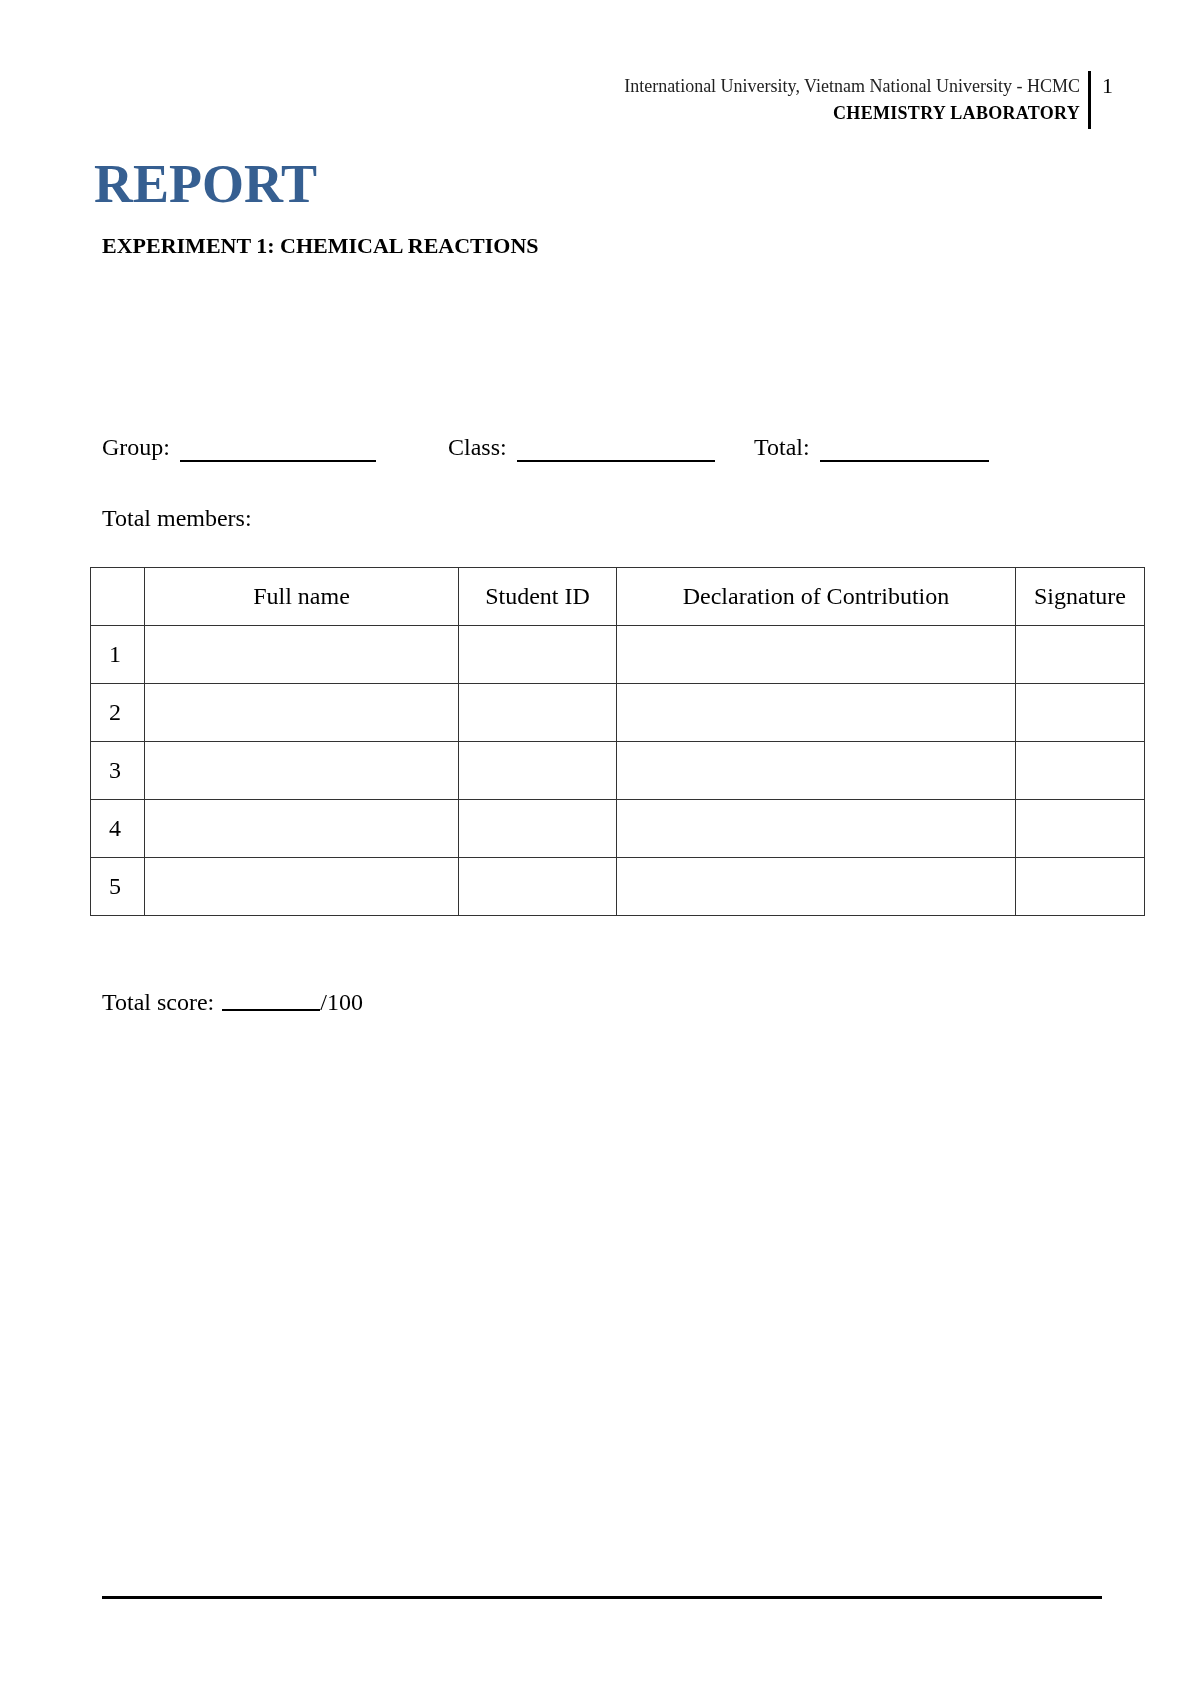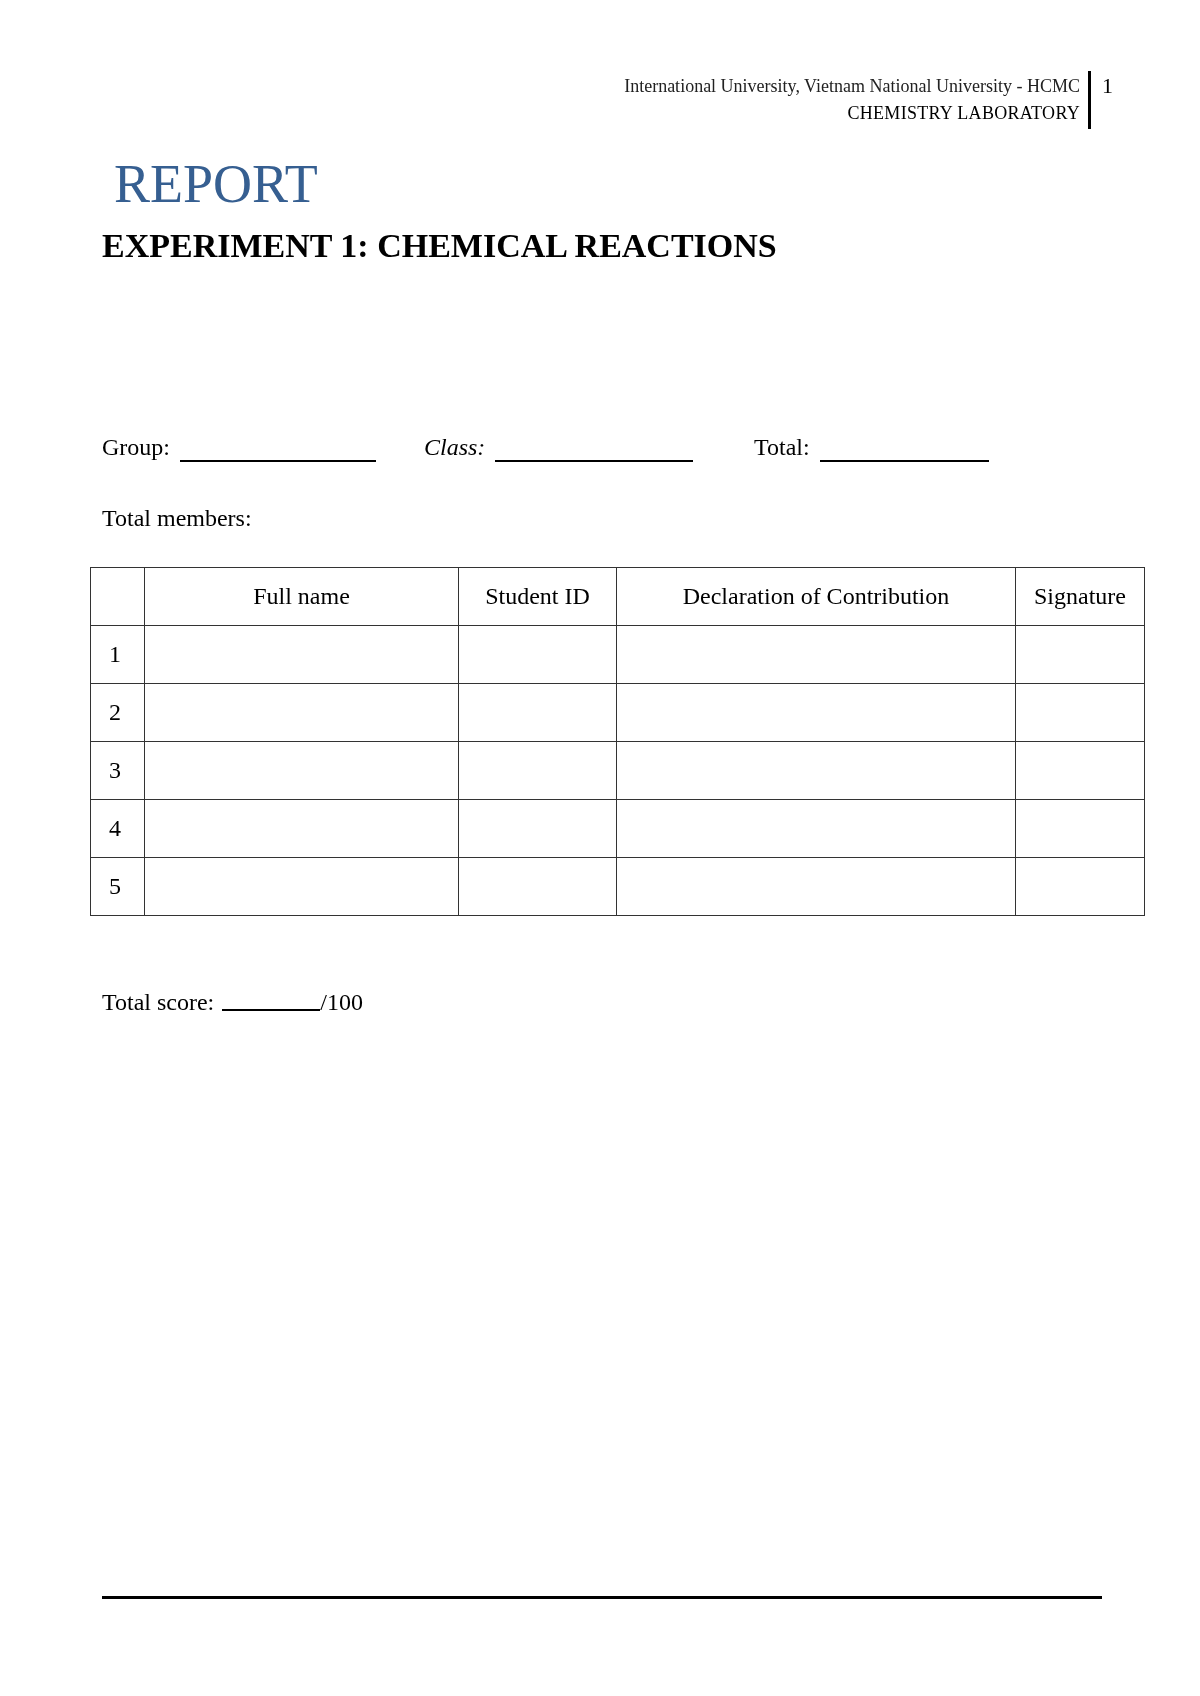--- a/index.html
+++ b/index.html
@@ -3,28 +3,28 @@
 <meta charset="utf-8">
 <style>
   html, body { margin: 0; padding: 0; background: #ffffff; }
   body { width: 1200px; height: 1696px; position: relative; overflow: hidden;
          font-family: "Liberation Serif", "DejaVu Serif", serif; color: #000; }
   .abs { position: absolute; }
 
   
   .hdr-text { right: 120px; text-align: right; font-size: 18px; line-height: 26px; }
   .hdr-line1 { top: 73px; width: 700px; color: #222; }
-  .hdr-line2 { top: 100px; width: 700px; font-weight: normal; letter-spacing: 0.3px; }
+  .hdr-line2 { top: 100px; width: 700px; font-weight: bold; letter-spacing: 0.3px; }
   .hdr-bar { left: 1088px; top: 71px; width: 3px; height: 58px; background: #000; }
   .hdr-page { left: 1102px; top: 73px; font-size: 22px; line-height: 26px; }
 
   
-  .report-title { left: 114px; top: 152px; font-size: 54px; line-height: 64px;
-                  font-weight: normal; color: #365f91; }
-  .exp-title { left: 102px; top: 226px; font-size: 34px; line-height: 40px; font-weight: bold; }
+  .report-title { left: 94px; top: 152px; font-size: 54px; line-height: 64px;
+                  font-weight: bold; color: #365f91; }
+  .exp-title { left: 102px; top: 226px; font-size: 22px; line-height: 40px; font-weight: bold; }
 
   
   .field { top: 432px; font-size: 24px; line-height: 30px; display: flex; align-items: flex-end; }
   .field .blank { display: inline-block; border-bottom: 2px solid #000; height: 22px; margin-left: 10px; }
   .members-label { left: 102px; top: 503px; font-size: 24px; line-height: 30px; }
 
   
   table.members { position: absolute; left: 90px; top: 567px; border-collapse: collapse;
                   font-size: 24px; }
   table.members td, table.members th { border: 1.5px solid #333; padding: 0; }
@@ -47,21 +47,21 @@
 <div class="abs hdr-bar"></div>
 <div class="abs hdr-page">1</div>
 
 <div class="abs report-title">REPORT</div>
 <div class="abs exp-title">EXPERIMENT 1: CHEMICAL REACTIONS</div>
 
 <div class="abs field" style="left:102px;">
   <span>Group:</span>
   <span class="blank" style="width:196px;"></span>
 </div>
-<div class="abs field" style="left:424px;font-style:italic;">
+<div class="abs field" style="left:448px;">
   <span>Class:</span>
   <span class="blank" style="width:198px;"></span>
 </div>
 <div class="abs field" style="left:754px;">
   <span>Total:</span>
   <span class="blank" style="width:169px;"></span>
 </div>
 
 <div class="abs members-label">Total members:</div>
 

